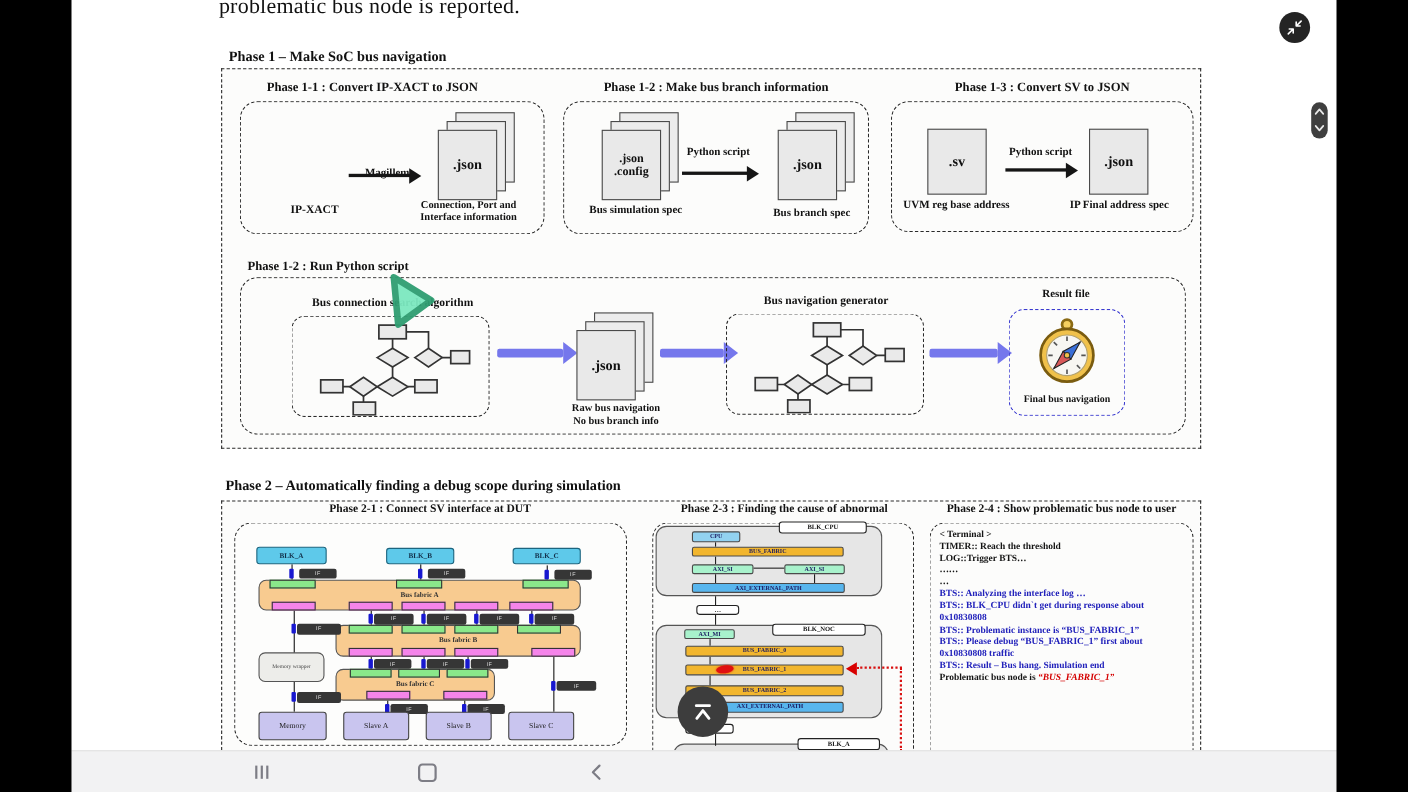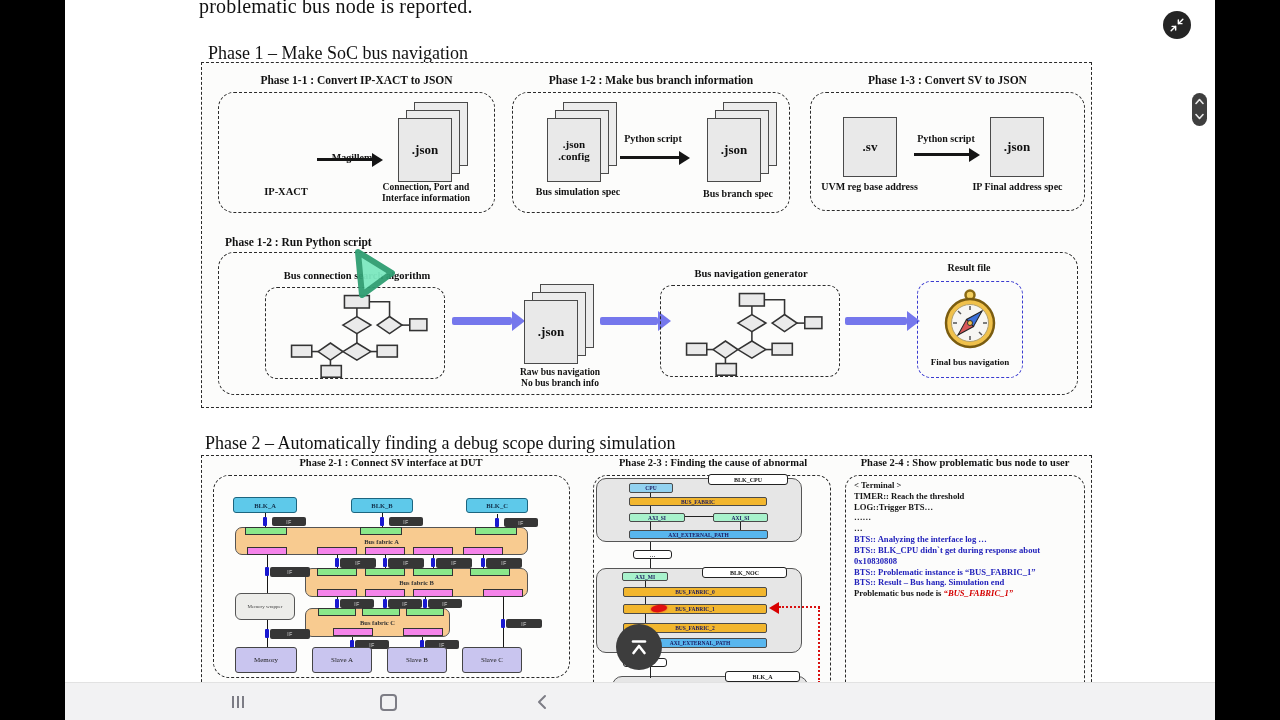--- a/index.html
+++ b/index.html
@@ -4,21 +4,21 @@
 <style>
   html,body{margin:0;padding:0;background:#000}
   .screen{position:relative;width:1280px;height:720px;background:#fff;overflow:hidden;
     font-family:"Liberation Serif",serif;color:#111}
   .abs{position:absolute;box-sizing:border-box}
   .layer{position:absolute;inset:0;pointer-events:none}
   .layer>div{position:absolute;box-sizing:border-box}
   .dash{border:1.5px dashed #2a2a2a}
   .r16{border-radius:16px}.r14{border-radius:14px}.r12{border-radius:12px}
   .tc{text-align:center}
-  .t13{font-weight:normal;font-size:18px}
+  .t13{font-weight:bold;font-size:13px}
   .t115{font-weight:bold;font-size:11.5px}
   .t105{font-weight:bold;font-size:10.5px}
   .t10{font-weight:bold;font-size:10px}
   .t95{font-weight:bold;font-size:9.5px;line-height:1.2}
   .t9{font-weight:bold;font-size:9px}
   .sheet{position:absolute;width:52px;height:62px;background:#ececec;border:1.5px solid #4a4a4a}
   .docfront{display:flex;flex-direction:column;align-items:center;justify-content:center;
     font-weight:bold;font-size:13px;background:#e9e9e9;line-height:1.1}
   .arrow-k{position:absolute;height:3px;background:#151515}
   .arrow-k:after{content:"";position:absolute;right:-10px;top:-5.5px;width:0;height:0;
@@ -89,21 +89,21 @@
         <polygon points="68,74 86,63 104,74 86,85"></polygon>
       </g>
     </defs>
   </svg>
 
   <div class="abs" style="left:199px;top:-5px;font-size:20px;letter-spacing:.2px">problematic bus node is reported.</div>
 
   <div class="abs t13" style="left:208px;top:43px">Phase 1 – Make SoC bus navigation</div>
   <div class="abs dash" style="left:201px;top:62px;width:891px;height:346px;background:#fcfcfb"></div>
 
-  <div class="abs t115 tc" style="left:218px;top:74px;width:277px">Phase 1-1 : Convert IP-XACT to JSON</div>
+  <div class="abs t115 tc" style="left:200px;top:74px;width:277px">Phase 1-1 : Convert IP-XACT to JSON</div>
   <div class="abs dash r16" style="left:218px;top:92px;width:277px;height:121px"></div>
   <div class="abs t105 tc" style="left:236px;top:186px;width:100px">IP-XACT</div>
   <div class="abs t10 tc" style="left:312px;top:152px;width:80px">Magillem</div>
   <div class="arrow-k" style="left:317px;top:158px;width:56px"></div>
   <div class="abs" style="left:398px;top:102px;width:70px;height:80px">
     <div class="sheet" style="left:16px;top:0"></div>
     <div class="sheet" style="left:8px;top:8px"></div>
     <div class="sheet docfront" style="left:0;top:16px">
       <span>.json</span>
     </div>
@@ -350,20 +350,21 @@
   <div class="abs term" style="left:854px;top:480px;width:224px">
     <div>
         <div class="t-k">&lt; Terminal &gt;</div>
         <div class="t-k">TIMER:: Reach the threshold</div>
         <div class="t-k">LOG::Trigger BTS…</div>
         <div class="t-k">……</div>
         <div class="t-k">…</div>
         <div class="t-b">BTS:: Analyzing  the interface log …</div>
         <div class="t-b">BTS:: BLK_CPU didn`t get during response about 0x10830808</div>
         <div class="t-b">BTS:: Problematic instance is “BUS_FABRIC_1”</div>
+        <div class="t-b">BTS:: Please debug “BUS_FABRIC_1” first about 0x10830808 traffic</div>
         <div class="t-b">BTS:: Result – Bus hang. Simulation end</div>
       </div>
     <div class="term-final">
       <span class="t-k">Problematic bus node is </span><span class="t-r">“BUS_FABRIC_1”</span>
     </div>
   </div>
 
   <svg class="abs" style="left:350px;top:246px" width="52" height="56" viewBox="0 0 52 56">
     <polygon points="8,6 42,27 12,49" fill="#7ce9c0" stroke="#2f9e72" stroke-width="6" stroke-linejoin="round" opacity="0.95"></polygon>
   </svg>

